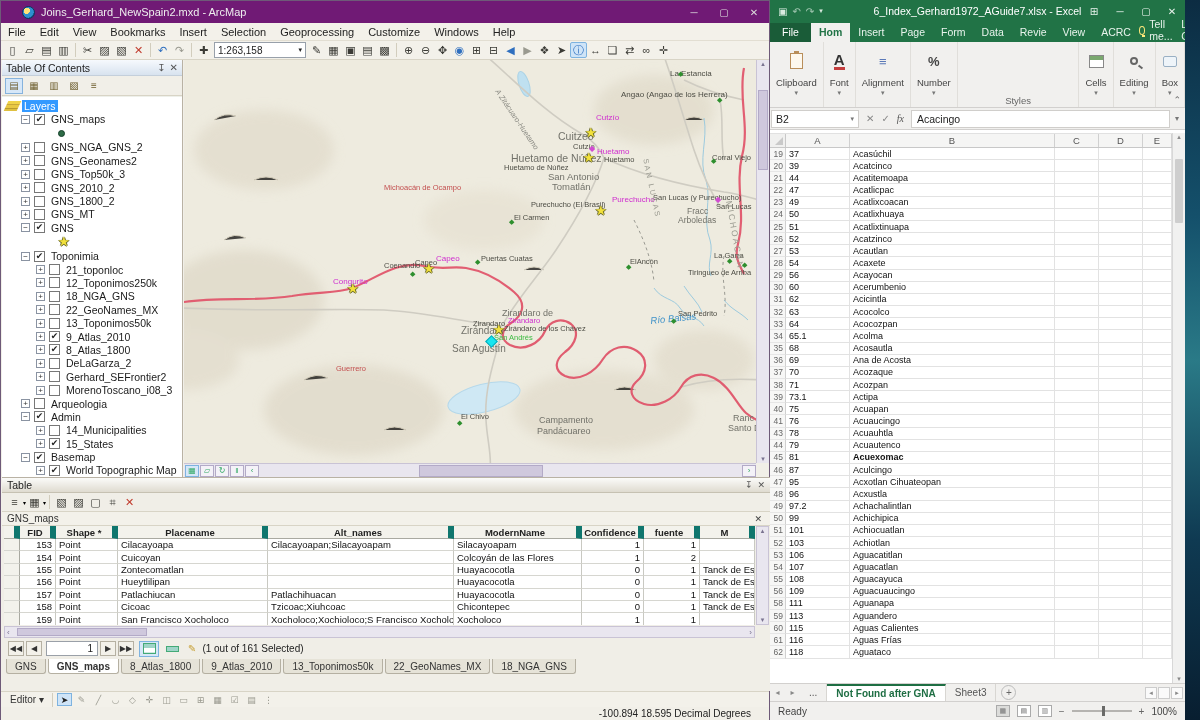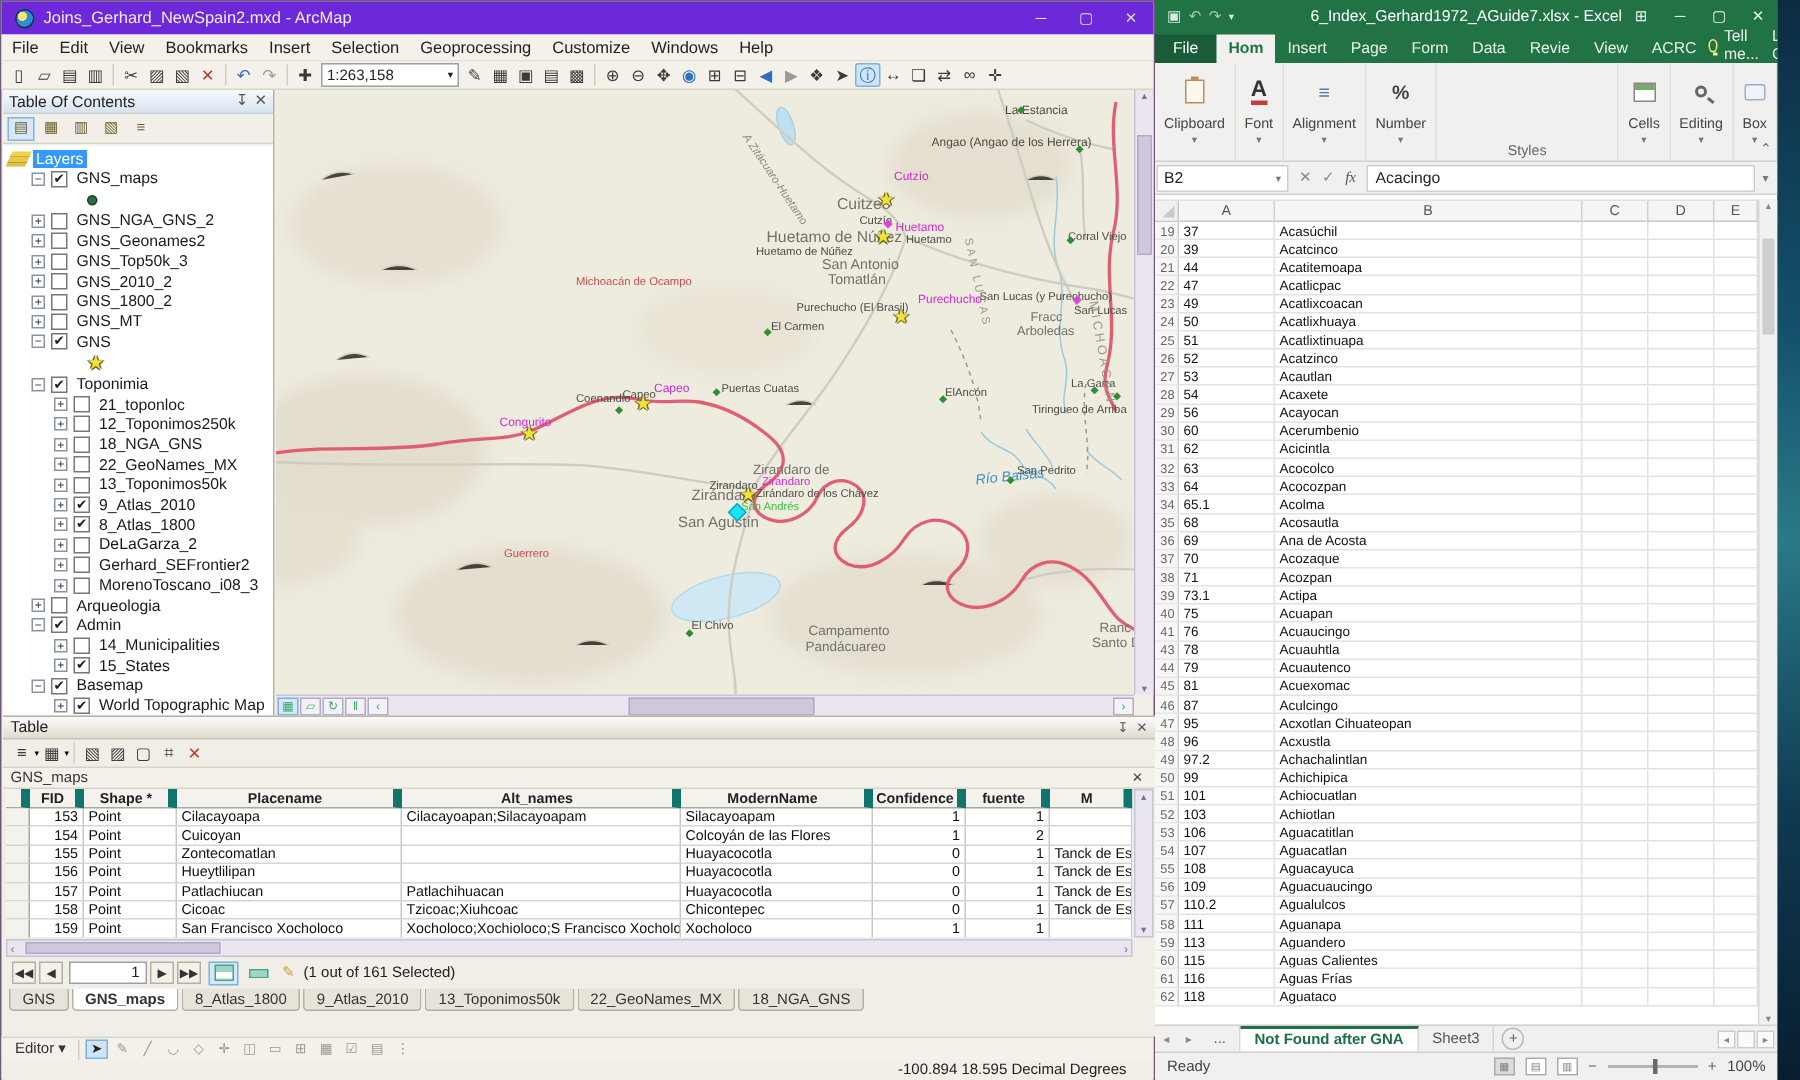--- a/index.html
+++ b/index.html
@@ -3,22 +3,22 @@
 <meta charset="utf-8">
 <style>
   *{box-sizing:border-box;margin:0;padding:0}
   html,body{background:#222}
   #screen{position:relative;width:1200px;height:720px;overflow:hidden;background:#0d2233;
     font-family:"Liberation Sans","DejaVu Sans",sans-serif;cursor:default}
   .flex{display:flex;align-items:center}
 
   
   #arcmap{position:absolute;left:0;top:0;width:770px;height:720px;background:#f1efe8;border:1px solid #6e5a78}
-  #am-title{position:absolute;left:0;top:0;right:0;height:22px;background:#6d28d9;color:#eee;
-    display:flex;align-items:center;font-size:11px;gap:6px;padding-left:9px}
+  #am-title{position:absolute;left:0;top:0;right:0;height:22px;background:#701a75;color:#eee;
+    display:flex;align-items:center;font-size:11px;gap:6px;padding-left:21px}
   #am-title .appicon{width:13px;height:13px;border-radius:50%;
     background:radial-gradient(circle at 35% 35%,#ffe27a 0 30%,#2f8fd0 31% 70%,#1a5f96 71%);border:1px solid #0a3a5e}
   .winbtns{margin-left:auto;display:flex;height:100%}
   .winbtn{width:30px;height:100%;display:flex;align-items:center;justify-content:center;color:#ddd;font-size:10px}
   #am-menu{position:absolute;left:0;top:22px;right:0;height:18px;background:#f3f1ea;border-bottom:1px solid #e2ded2;
     display:flex;align-items:center;font-size:11px;color:#222}
   .menu-item{padding:0 7px}
   #am-tools{position:absolute;left:0;top:40px;right:0;height:19px;background:#f3f1ea;border-bottom:1px solid #d8d4c6;
     display:flex;align-items:center;padding-left:3px}
   .ti{min-width:17px;height:16px;display:flex;align-items:center;justify-content:center;font-size:11px;color:#3b3b36;border:1px solid transparent;border-radius:2px}
@@ -1017,21 +1017,21 @@
           <span class="rn">44</span>
           <span class="cell" style="width: 64px;">79</span>
           <span class="cell" style="width: 205px;">Acuautenco</span>
           <span class="cell" style="width: 44px;"></span>
           <span class="cell" style="width: 44px;"></span>
           <span class="cell" style="width: 29px;"></span>
         </div>
         <div class="xrow">
           <span class="rn">45</span>
           <span class="cell" style="width: 64px;">81</span>
-          <span class="cell" style="width: 205px;">Acuexomac</span>
+          <span class="cell" style="width: 205px; font-weight: bold;">Acuexomac</span>
           <span class="cell" style="width: 44px;"></span>
           <span class="cell" style="width: 44px;"></span>
           <span class="cell" style="width: 29px;"></span>
         </div>
         <div class="xrow">
           <span class="rn">46</span>
           <span class="cell" style="width: 64px;">87</span>
           <span class="cell" style="width: 205px;">Aculcingo</span>
           <span class="cell" style="width: 44px;"></span>
           <span class="cell" style="width: 44px;"></span>
@@ -1106,28 +1106,20 @@
           <span class="cell" style="width: 64px;">108</span>
           <span class="cell" style="width: 205px;">Aguacayuca</span>
           <span class="cell" style="width: 44px;"></span>
           <span class="cell" style="width: 44px;"></span>
           <span class="cell" style="width: 29px;"></span>
         </div>
         <div class="xrow">
           <span class="rn">56</span>
           <span class="cell" style="width: 64px;">109</span>
           <span class="cell" style="width: 205px;">Aguacuaucingo</span>
-          <span class="cell" style="width: 44px;"></span>
-          <span class="cell" style="width: 44px;"></span>
-          <span class="cell" style="width: 29px;"></span>
-        </div>
-        <div class="xrow">
-          <span class="rn">57</span>
-          <span class="cell" style="width: 64px;">110.2</span>
-          <span class="cell" style="width: 205px;">Agualulcos</span>
           <span class="cell" style="width: 44px;"></span>
           <span class="cell" style="width: 44px;"></span>
           <span class="cell" style="width: 29px;"></span>
         </div>
         <div class="xrow">
           <span class="rn">58</span>
           <span class="cell" style="width: 64px;">111</span>
           <span class="cell" style="width: 205px;">Aguanapa</span>
           <span class="cell" style="width: 44px;"></span>
           <span class="cell" style="width: 44px;"></span>

